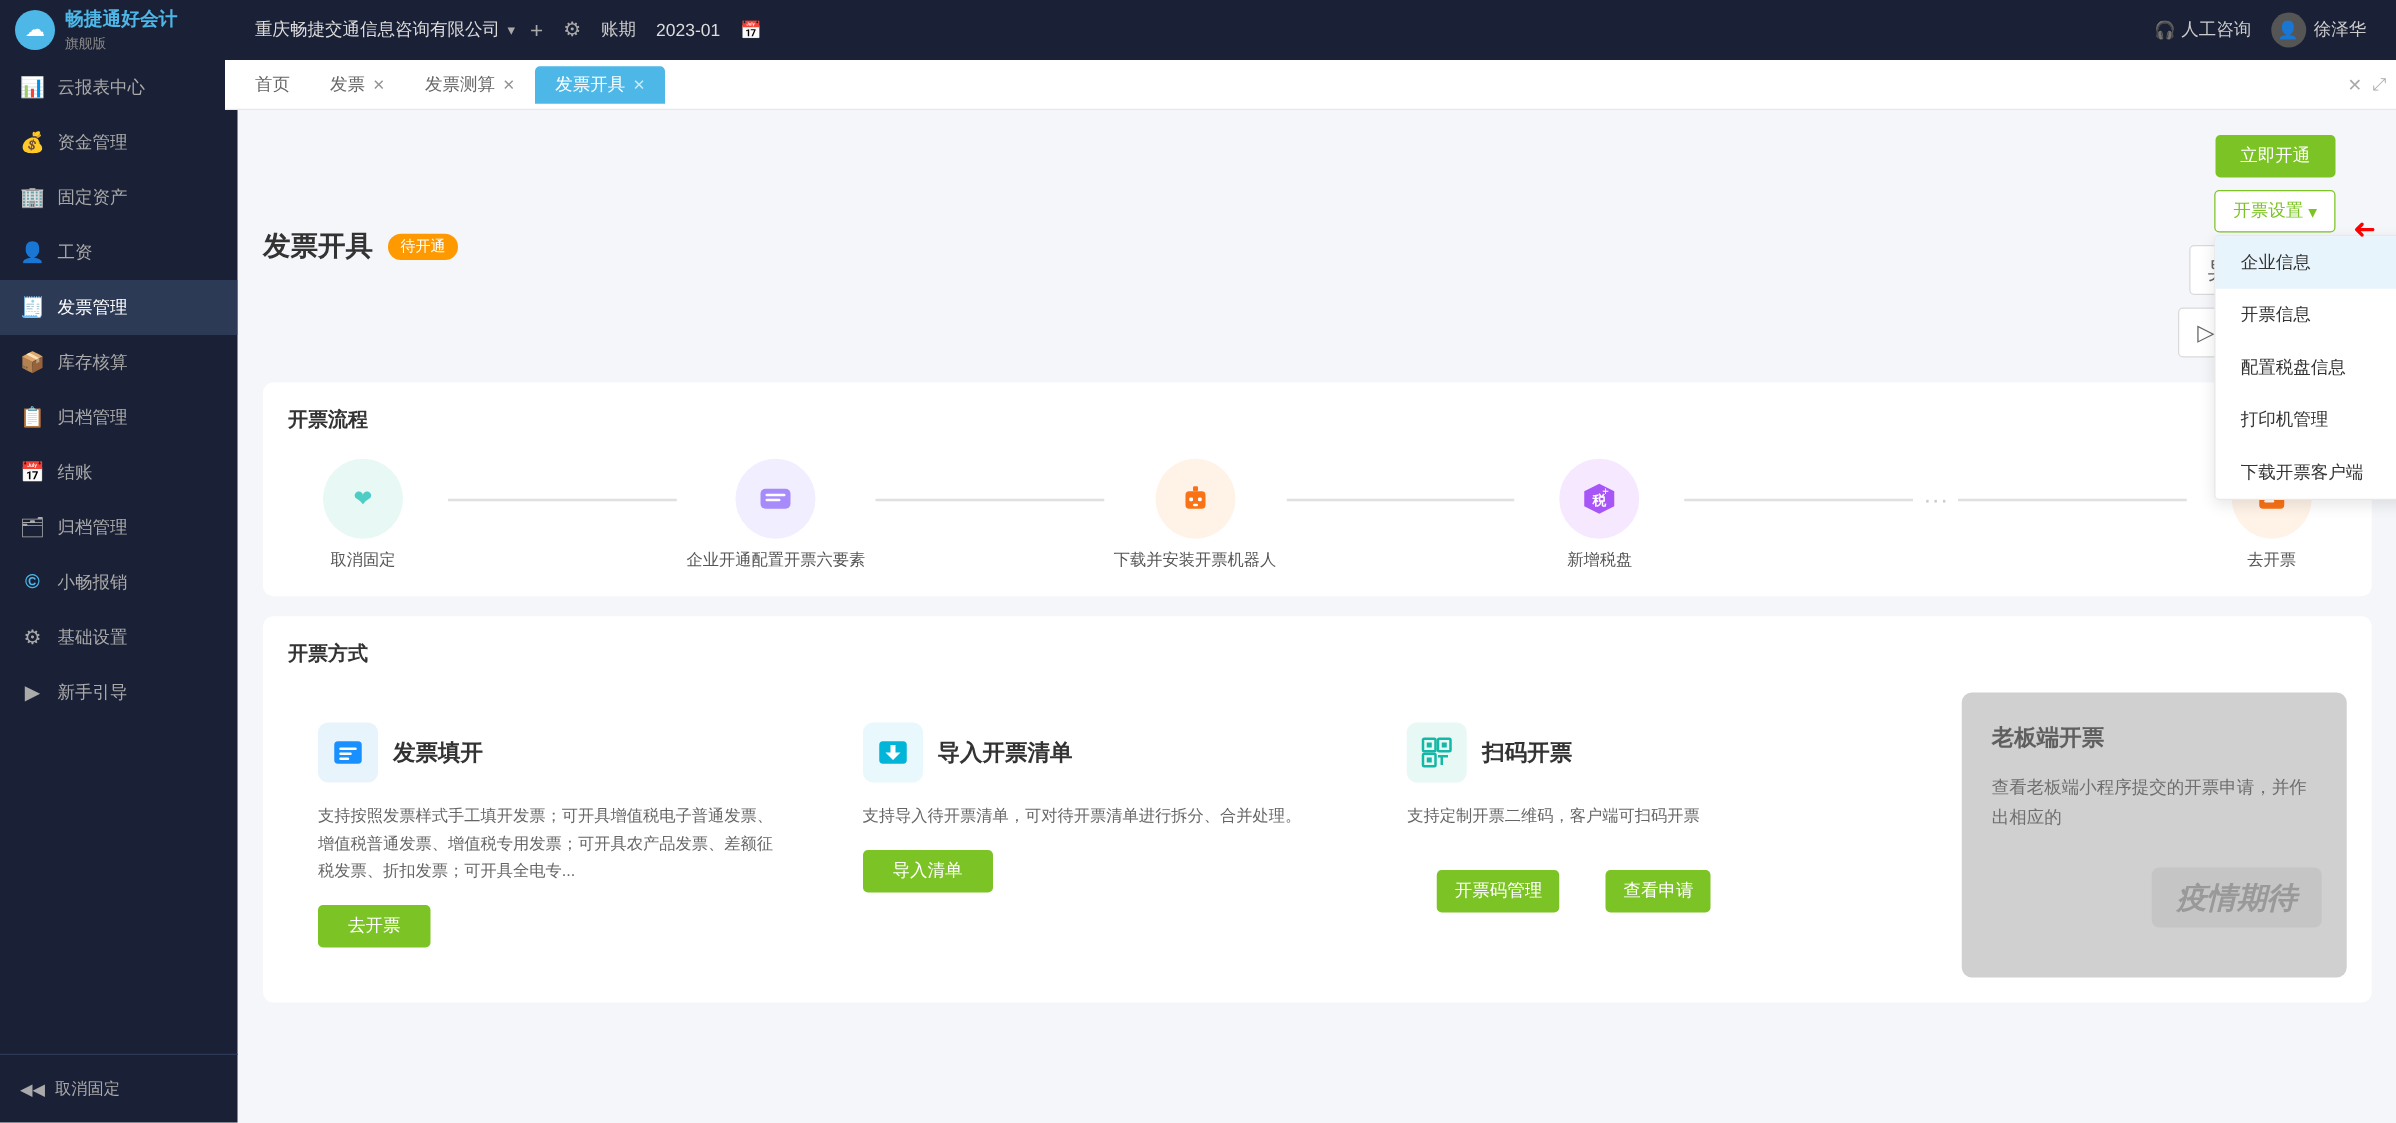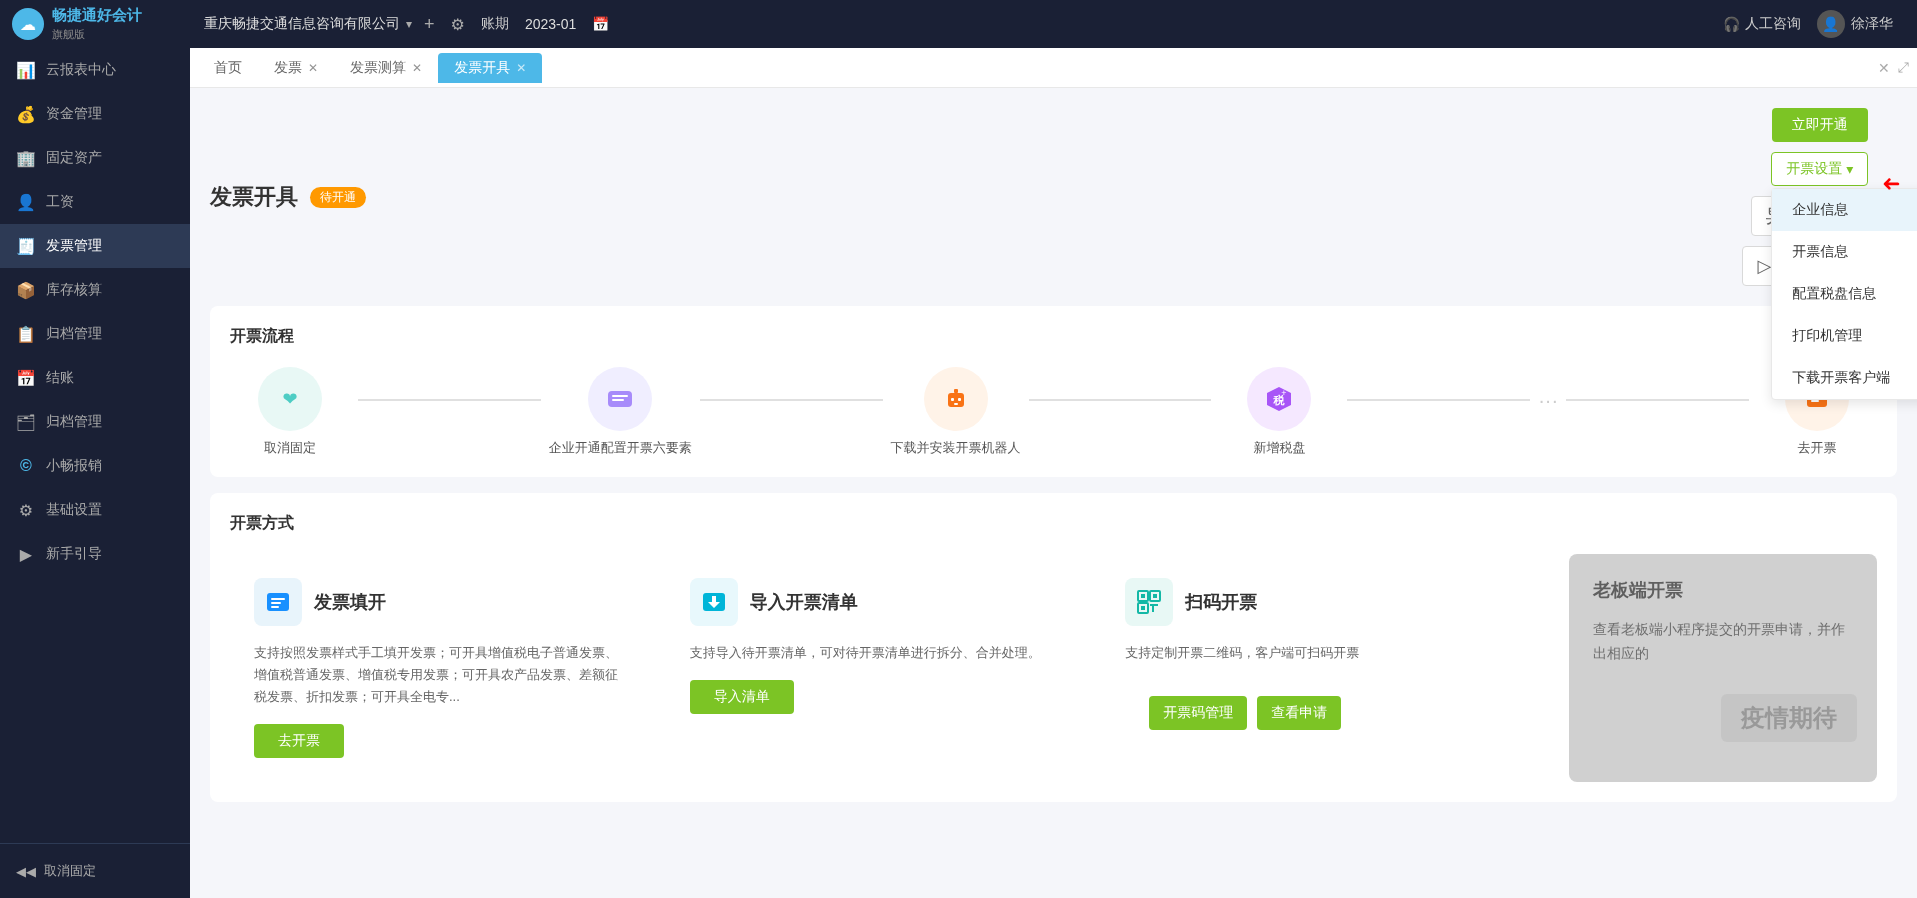--- a/index.html
+++ b/index.html
@@ -25,21 +25,21 @@
     
     .sidebar { position: absolute; left: 0; top: 48px; width: 190px; height: 850px; background: #1a2035; display: flex; flex-direction: column; }
     .sidebar-scroll { flex: 1; overflow: hidden; }
     .sidebar-item { display: flex; align-items: center; gap: 10px; padding: 12px 16px; color: #aaa; cursor: pointer; font-size: 14px; }
     .sidebar-item.active { background: #2d3a55; color: white; }
     .sidebar-item .icon { width: 20px; height: 20px; display: flex; align-items: center; justify-content: center; font-size: 16px; }
     .sidebar-bottom { padding: 8px 0; border-top: 1px solid #2d3a55; }
     .sidebar-bottom-item { display: flex; align-items: center; gap: 8px; padding: 10px 16px; color: #aaa; cursor: pointer; font-size: 13px; }
 
     
-    .tab-bar { position: absolute; left: 190px; top: 48px; right: 0; height: 40px; background: #fff; border-bottom: 1px solid #e8e8e8; display: flex; align-items: center; padding: 0 8px; }
+    .tab-bar { position: absolute; left: 180px; top: 48px; right: 0; height: 40px; background: #fff; border-bottom: 1px solid #e8e8e8; display: flex; align-items: center; padding: 0 8px; }
     .tab { display: flex; align-items: center; gap: 6px; padding: 6px 16px; cursor: pointer; color: #666; border-radius: 4px 4px 0 0; font-size: 14px; }
     .tab.active { background: #4db8e8; color: white; }
     .tab .close { font-size: 12px; opacity: 0.7; }
     .tab-close-all { margin-left: auto; display: flex; align-items: center; gap: 8px; color: #aaa; }
 
     
     .main { position: absolute; left: 190px; top: 88px; right: 0; bottom: 0; background: #f5f6fa; overflow: auto; padding: 20px; }
     .page-header { display: flex; align-items: center; gap: 12px; margin-bottom: 20px; }
     .page-title { font-size: 22px; font-weight: bold; color: #333; }
     .status-badge { background: #f90; color: white; padding: 2px 10px; border-radius: 12px; font-size: 12px; }
@@ -352,28 +352,28 @@
                 <rect x="6" y="18" width="4" height="4" fill="#14b8a6"></rect>
                 <rect x="17" y="16" width="2" height="8" fill="#14b8a6"></rect>
                 <rect x="15" y="16" width="8" height="2" fill="#14b8a6"></rect>
               </svg>
           </div>
           <span class="method-title">扫码开票</span>
         </div>
         <div class="method-desc">支持定制开票二维码，客户端可扫码开票</div>
         <div style="display:flex;gap:10px;margin-top:16px;">
           <button class="method-btn" style="padding:8px 14px;margin-left:24px;">开票码管理</button>
-          <button class="method-btn" style="padding:8px 14px;">查看申请</button>
+          <button class="method-btn" style="padding:8px 14px;margin-left:27px;">查看申请</button>
         </div>
       </div>
 
       <div class="method-card disabled" style="background:#c8c8c8;position:relative;overflow:hidden;margin-left:32px;">
         <div class="method-header">
           <span class="method-title" style="color:#444;">老板端开票</span>
         </div>
         <div class="method-desc disabled-text" style="color:#555;">查看老板端小程序提交的开票申请，并作出相应的</div>
         <div style="position:absolute;bottom:40px;right:20px;background:rgba(180,180,180,0.6);padding:8px 20px;border-radius:6px;">
-          <span style="font-size:24px;font-weight:bold;color:#888;">疫情期待</span>
+          <span style="font-size:24px;font-weight:bold;color:#888;font-style:italic;">疫情期待</span>
         </div>
       </div>
     </div>
   </div>
 </div>
 
 </body></html>

